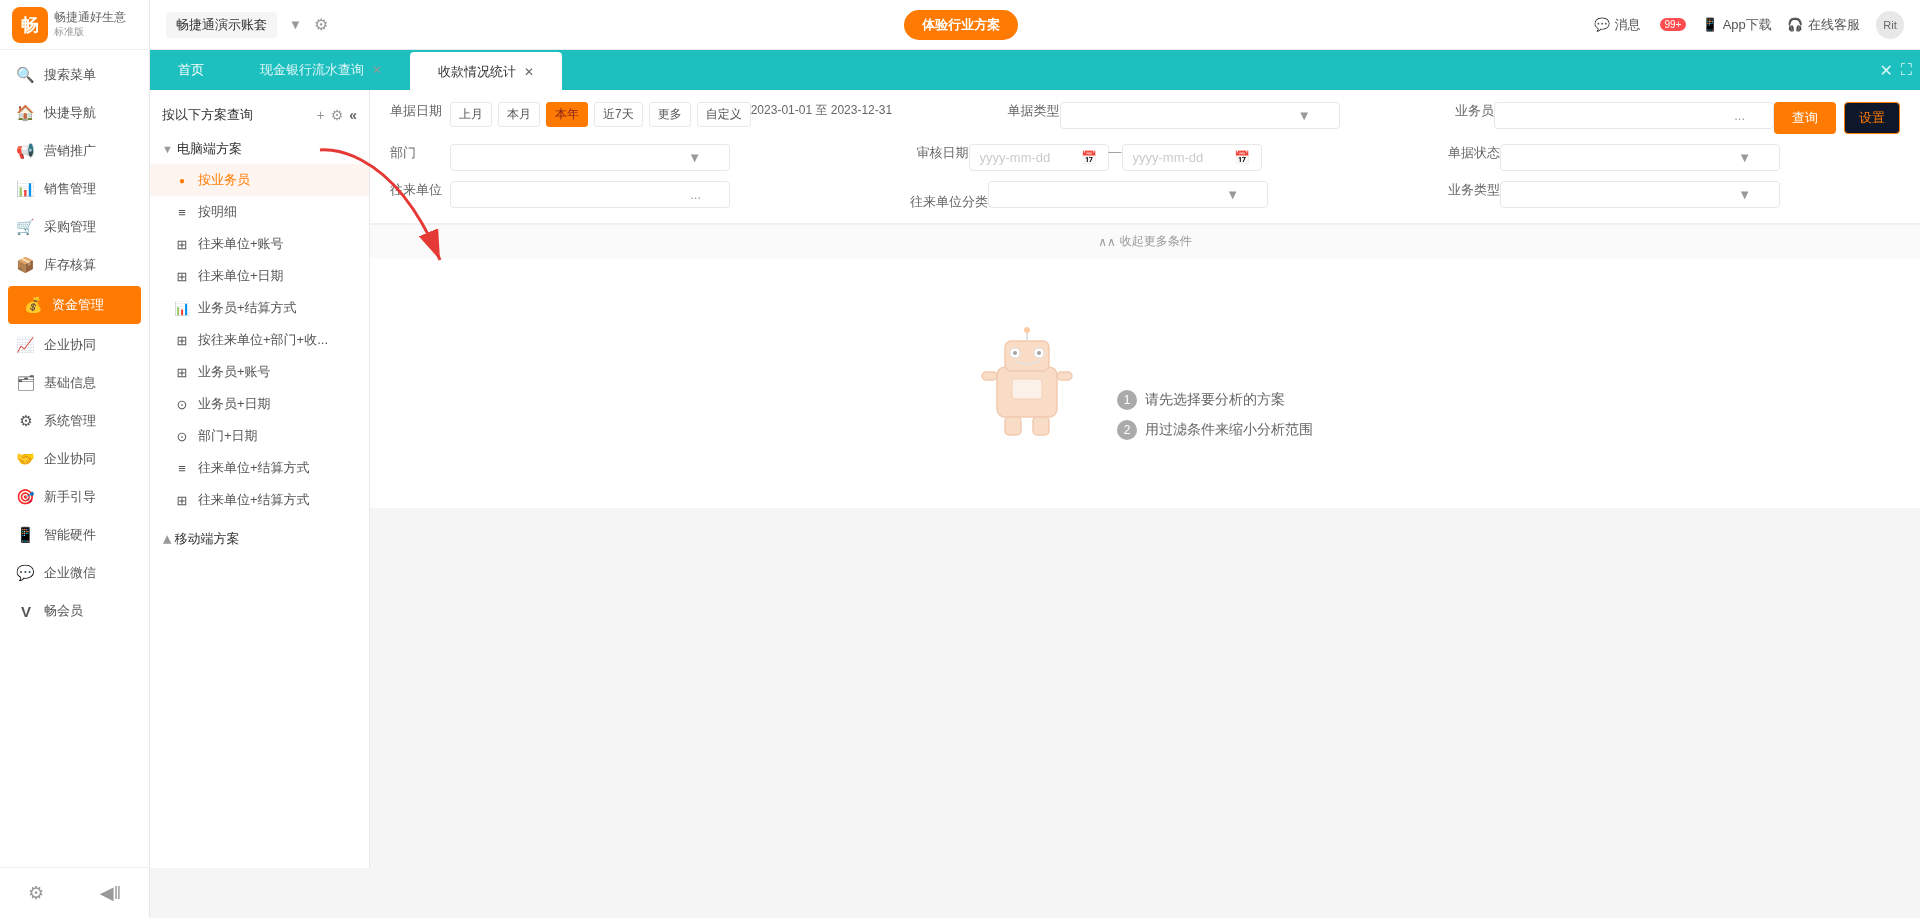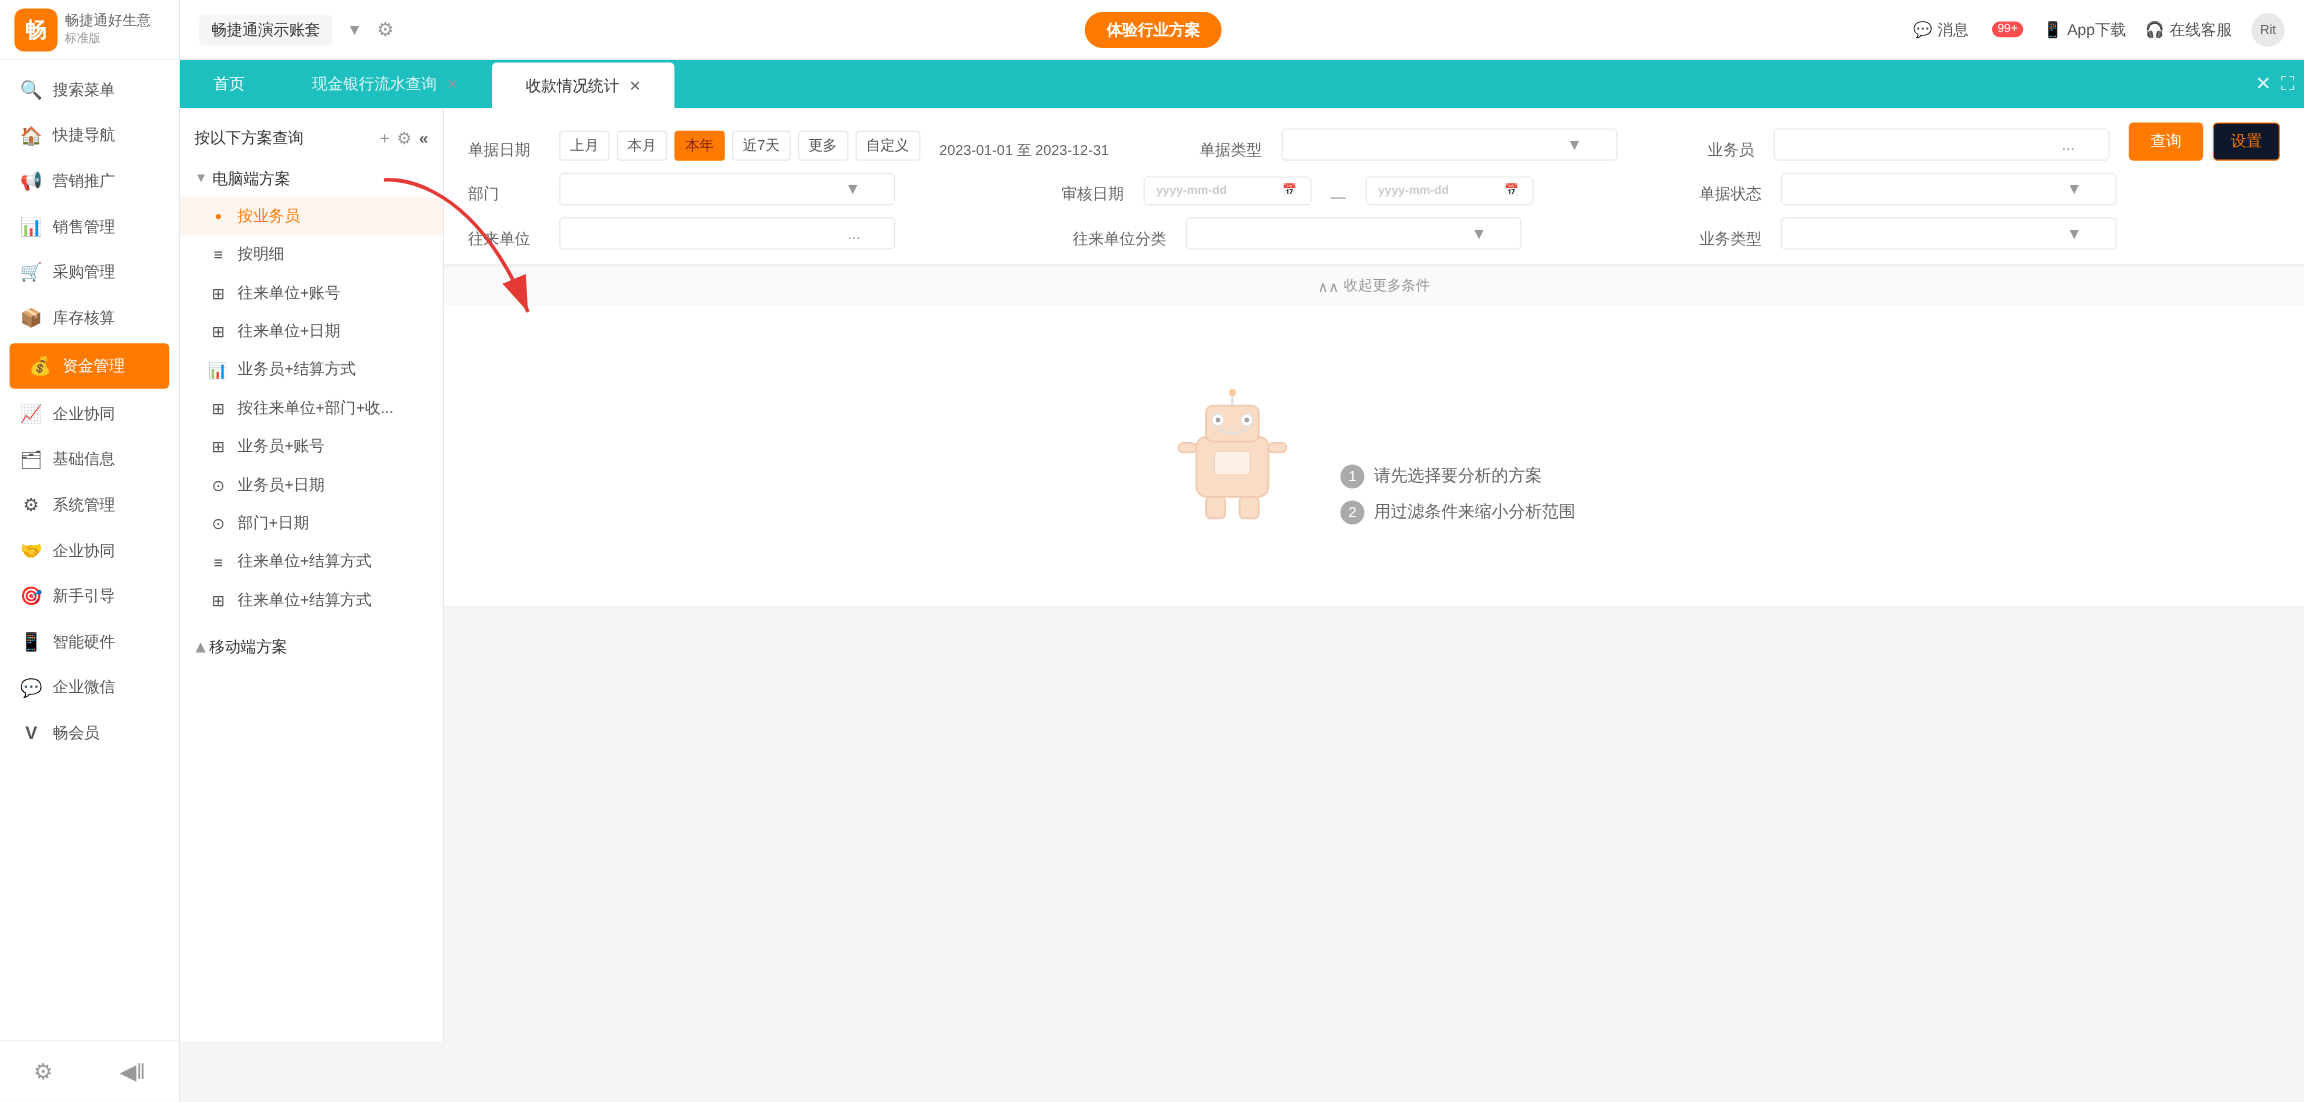--- a/index.html
+++ b/index.html
@@ -112,42 +112,42 @@
       display: flex; align-items: center; padding: 7px 12px 7px 24px; font-size: 13px; color: #555; cursor: pointer;
     }
     .scheme-item.active { color: #ff7a00; background: #fff5f0; }
     .scheme-item .item-icon { margin-right: 8px; font-size: 13px; width: 16px; text-align: center; }
 
     
     .right-panel { flex: 1; padding: 0; overflow-y: auto; }
 
     
     .filter-area { background: #fff; padding: 12px 20px; border-bottom: 1px solid #f0f0f0; }
-    .filter-row { display: flex; align-items: flex-end; gap: 16px; margin-bottom: 10px; }
+    .filter-row { display: flex; align-items: flex-start; gap: 0; margin-bottom: 10px; }
     .filter-row:last-child { margin-bottom: 0; }
     .filter-label { color: #666; font-size: 13px; white-space: nowrap; min-width: 60px; }
     .filter-date-group { display: flex; align-items: center; gap: 6px; }
     .date-btn {
       padding: 3px 8px; border: 1px solid #e8e8e8; border-radius: 3px; font-size: 12px;
       cursor: pointer; color: #555; background: #fff;
     }
     .date-btn.active { background: #ff7a00; color: #7f1d1d; border-color: #ff7a00; }
     .date-range { color: #666; font-size: 12px; }
     .filter-select {
       border: 1px solid #e8e8e8; border-radius: 4px; padding: 5px 28px 5px 10px;
       font-size: 13px; color: #333; background: #fff; cursor: pointer; position: relative;
       display: flex; align-items: center; min-width: 200px; justify-content: space-between;
     }
     .filter-select-wide { min-width: 280px; }
     .filter-select-label { color: #333; }
     .filter-select-arrow { color: #999; margin-left: 8px; }
     .filter-dots { color: #999; margin-left: 4px; cursor: pointer; }
     .filter-input {
       border: 1px solid #e8e8e8; border-radius: 4px; padding: 5px 10px;
-      font-size: 10px; color: #999; min-width: 140px; font-weight: bold;
+      font-size: 13px; color: #999; min-width: 140px;
     }
     .filter-dash { color: #999; }
 
     .filter-actions { display: flex; gap: 8px; margin-left: auto; }
     .btn-query {
       background: #ff7a00; color: #fff; border: none; padding: 6px 18px;
       border-radius: 4px; font-size: 13px; cursor: pointer;
     }
     .btn-set {
       background: #0f172a; color: #ff7a00; border: 1px solid #ff7a00; padding: 6px 14px;
@@ -442,21 +442,21 @@
 
         <div class="filter-row">
           <span class="filter-label">往来单位</span>
           <div class="filter-select filter-select-wide">
             <span class="filter-select-label"></span>
             <span class="filter-dots">...</span>
           </div>
 
           <span style="flex:1;"></span>
 
-          <span class="filter-label" style="min-width:auto;">往来单位分类</span>
+          <span class="filter-label" style="min-width:auto;margin-top:12px;">往来单位分类</span>
           <div class="filter-select filter-select-wide">
             <span class="filter-select-label"></span>
             <span class="filter-select-arrow">▼</span>
           </div>
 
           <span style="flex:1;"></span>
 
           <span class="filter-label" style="min-width:auto;">业务类型</span>
           <div class="filter-select filter-select-wide">
             <span class="filter-select-label"></span>

